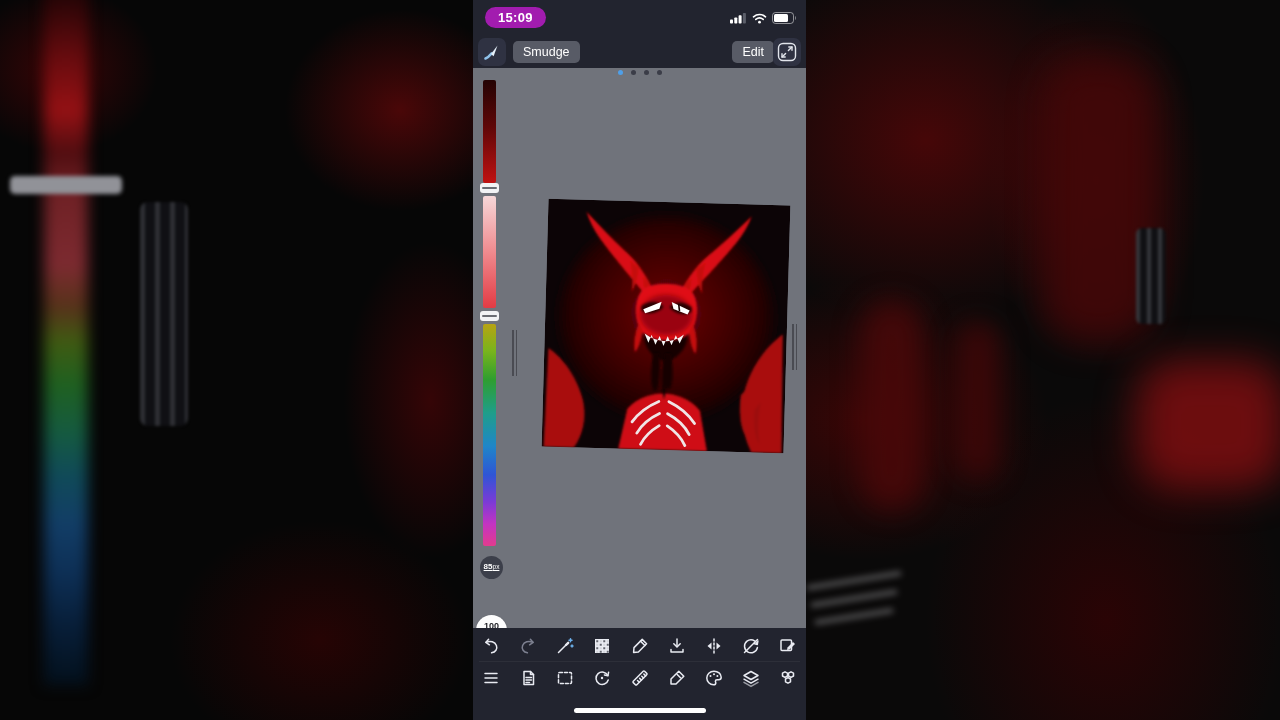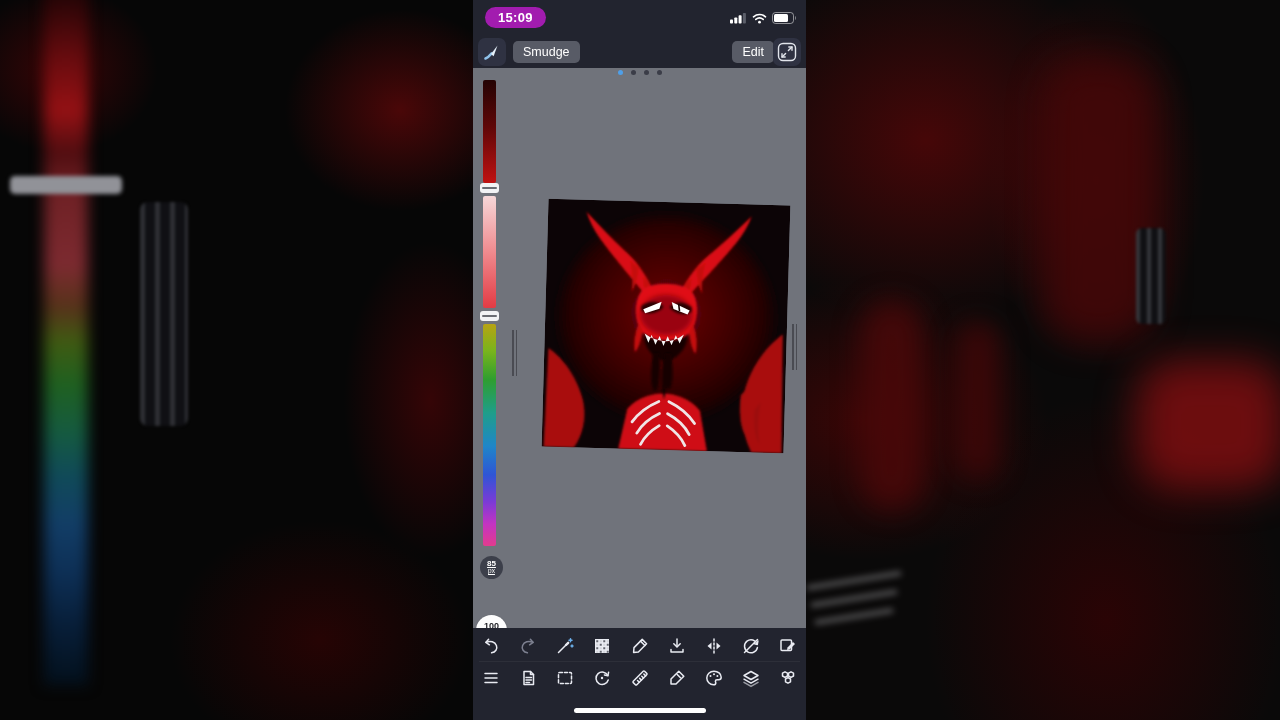--- a/index.html
+++ b/index.html
@@ -74,21 +74,21 @@
   .sl-seg{position:absolute;left:10px;width:13px;border-radius:2px;}
   .sl-seg1{top:80px;height:103px;background:linear-gradient(#240303,#5e0707 45%,#c01212);}
   .sl-seg2{top:196px;height:112px;background:linear-gradient(#f6d7d8,#ef8a8e 50%,#e23b44);}
   .sl-seg3{top:324px;height:222px;background:linear-gradient(#b7a313 0%,#7ab41c 12%,#2f9e2f 25%,
      #1f9e8a 40%,#1f86c8 55%,#2f55d6 68%,#7a3bd6 80%,#c234c2 90%,#e23b8e 100%);}
   .sl-handle{position:absolute;left:7px;width:19px;height:10px;background:#f2f3f5;border-radius:3px;}
   .sl-handle::after{content:"";position:absolute;left:2px;right:2px;top:4px;height:2px;background:#6a6c73;border-radius:1px;}
   .sl-h1{top:183px;}
   .sl-h2{top:311px;}
   .size-badge{position:absolute;left:7px;top:556px;width:23px;height:23px;border-radius:50%;
-     background:#3c3f4a;color:#fff;display:flex;flex-direction:column;align-items:center;
+     background:#3c3f4a;color:#fff;display:flex;flex-direction:row;align-items:center;
      justify-content:center;line-height:1.05;text-decoration:underline;}
   .size-badge .v{font-size:8px;font-weight:bold;}
   .size-badge .u{font-size:6.5px;}
   .opacity-badge{position:absolute;left:3px;top:591px;width:31px;height:31px;border-radius:50%;
      background:#fdfdfd;color:#25262b;display:flex;flex-direction:column;align-items:center;
      justify-content:center;line-height:1.05;box-shadow:0 1px 2px rgba(0,0,0,.35);margin-top:24px;}
   .opacity-badge .v{font-size:9px;font-weight:bold;}
   .opacity-badge .u{font-size:7px;}
 
   .grip{position:absolute;width:7px;height:46px;

